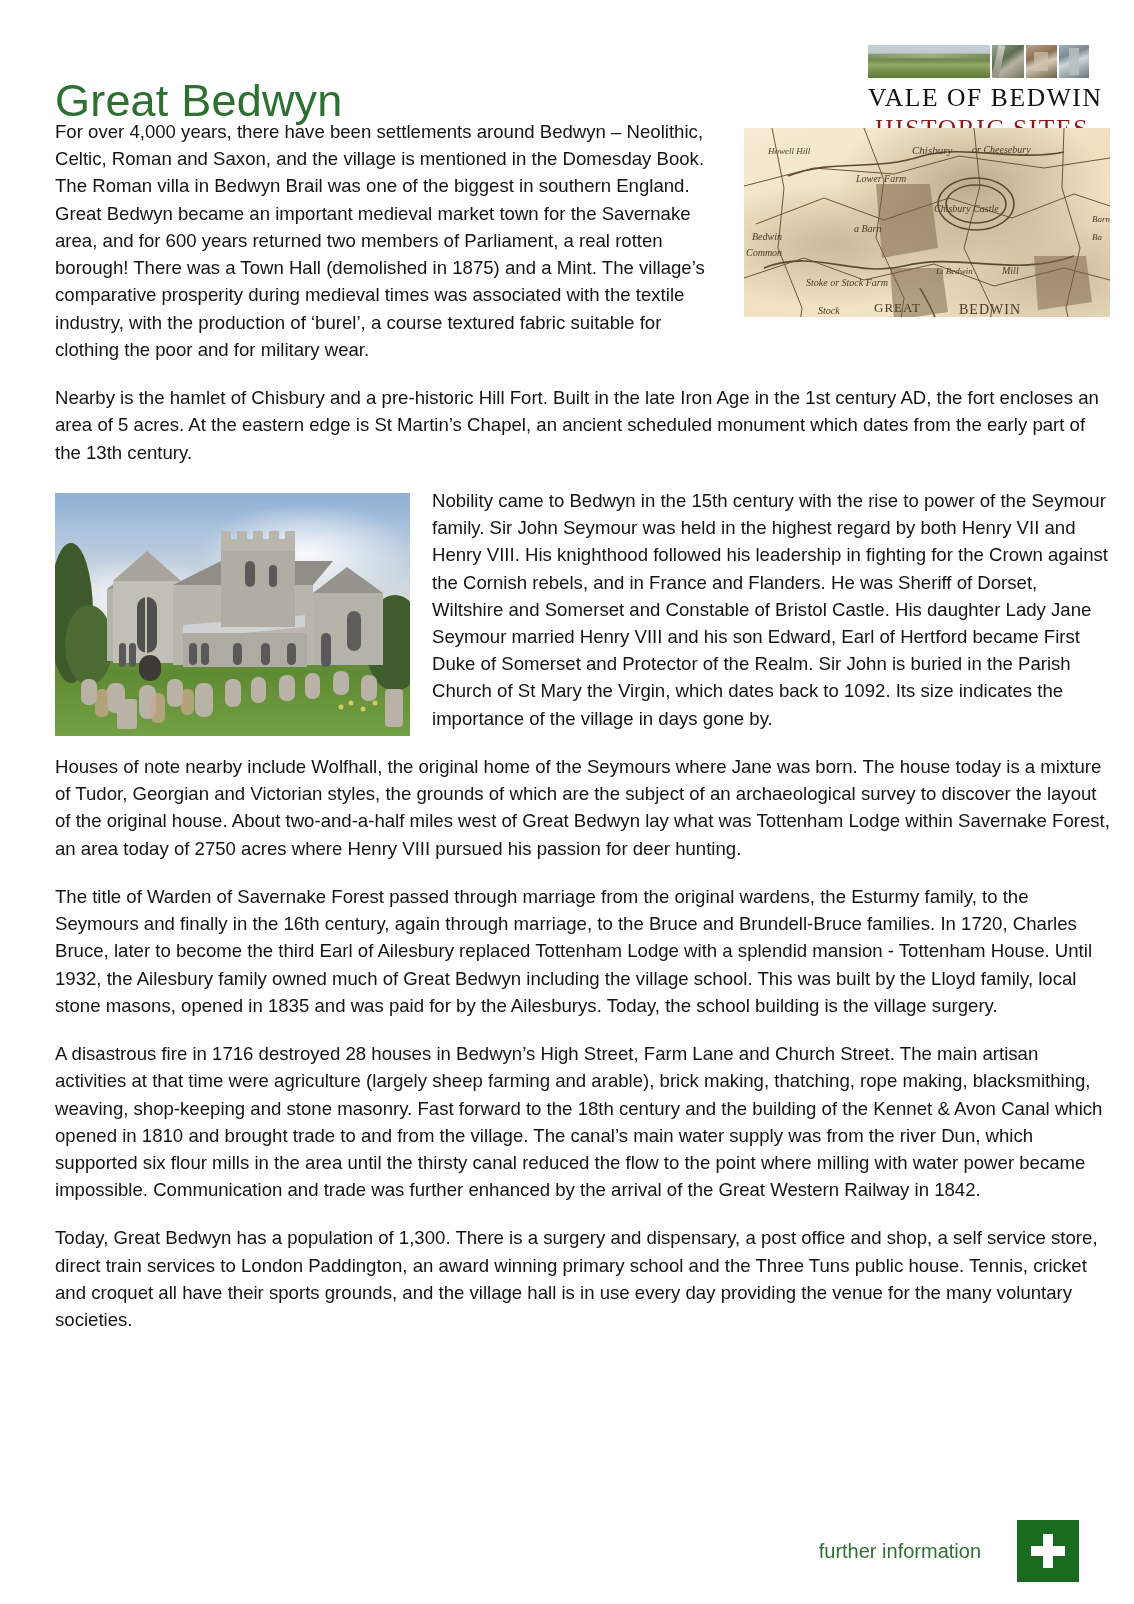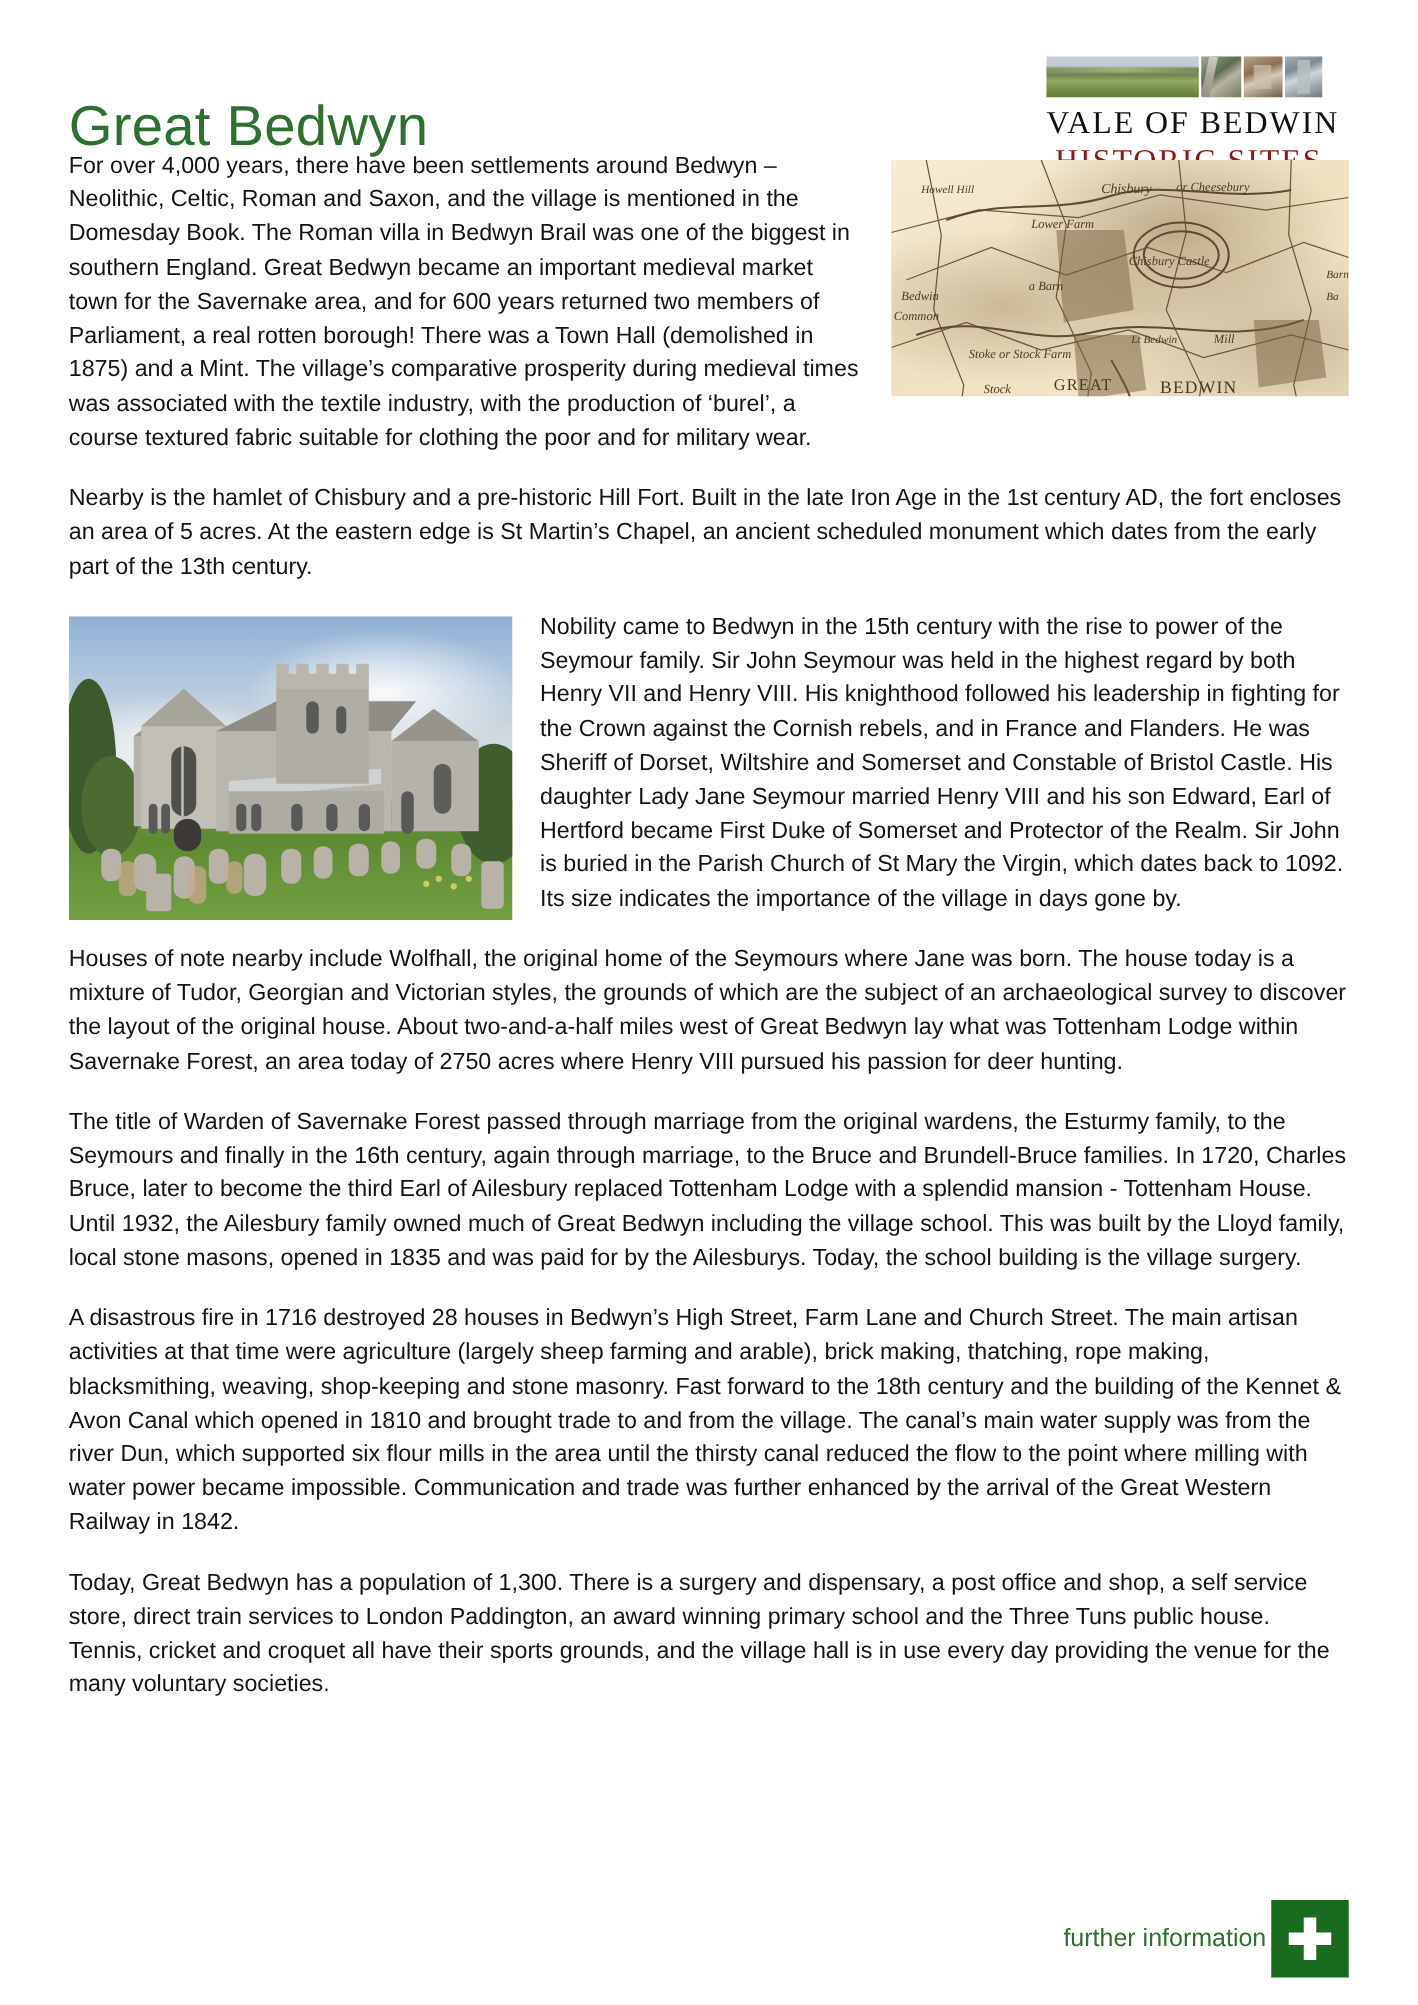--- a/index.html
+++ b/index.html
@@ -13,21 +13,21 @@
     font-family: "Liberation Sans", sans-serif;
     color: #1a1a1a;
     position: relative;
     overflow: hidden;
   }
   .page {
     position: relative;
     width: 1134px;
     height: 1604px;
     box-sizing: border-box;
-    padding: 0 55px 0 55px;
+    padding: 0 24px 0 55px;
   }
 
   
   .header {
     position: relative;
     height: 118px;
   }
   .page-title {
     position: absolute;
     left: 0px;
@@ -161,21 +161,21 @@
   }
   .church-figure svg{position:absolute;inset:0;}
 
   
   .footer {
     position: absolute;
     right: 55px;
     bottom: 22px;
     display: flex;
     align-items: center;
-    gap: 4px;
+    gap: 36px;
   }
   .further-info {
     font-size: 20px;
     color: #2e7031;
     white-space: nowrap;
   }
   .plus-button {
     width: 62px;
     height: 62px;
     background: #1a6b1f;

